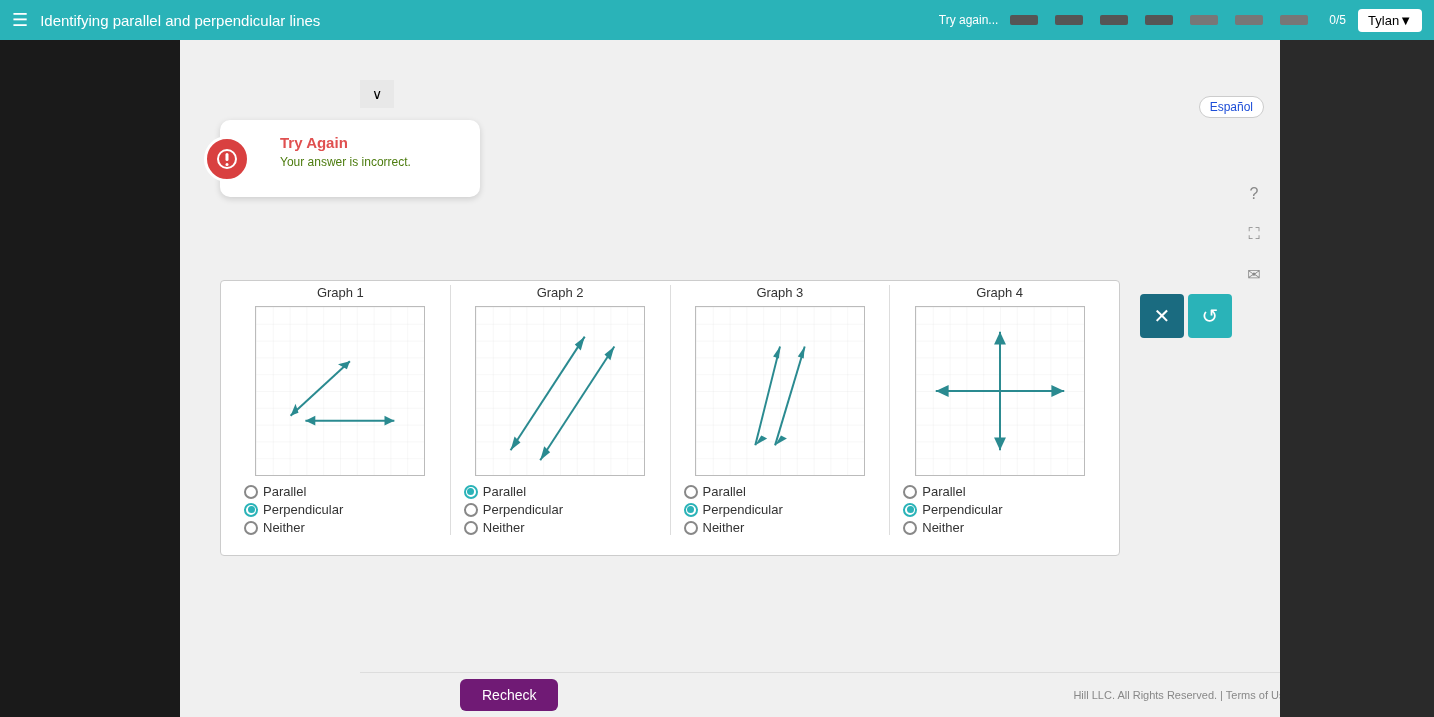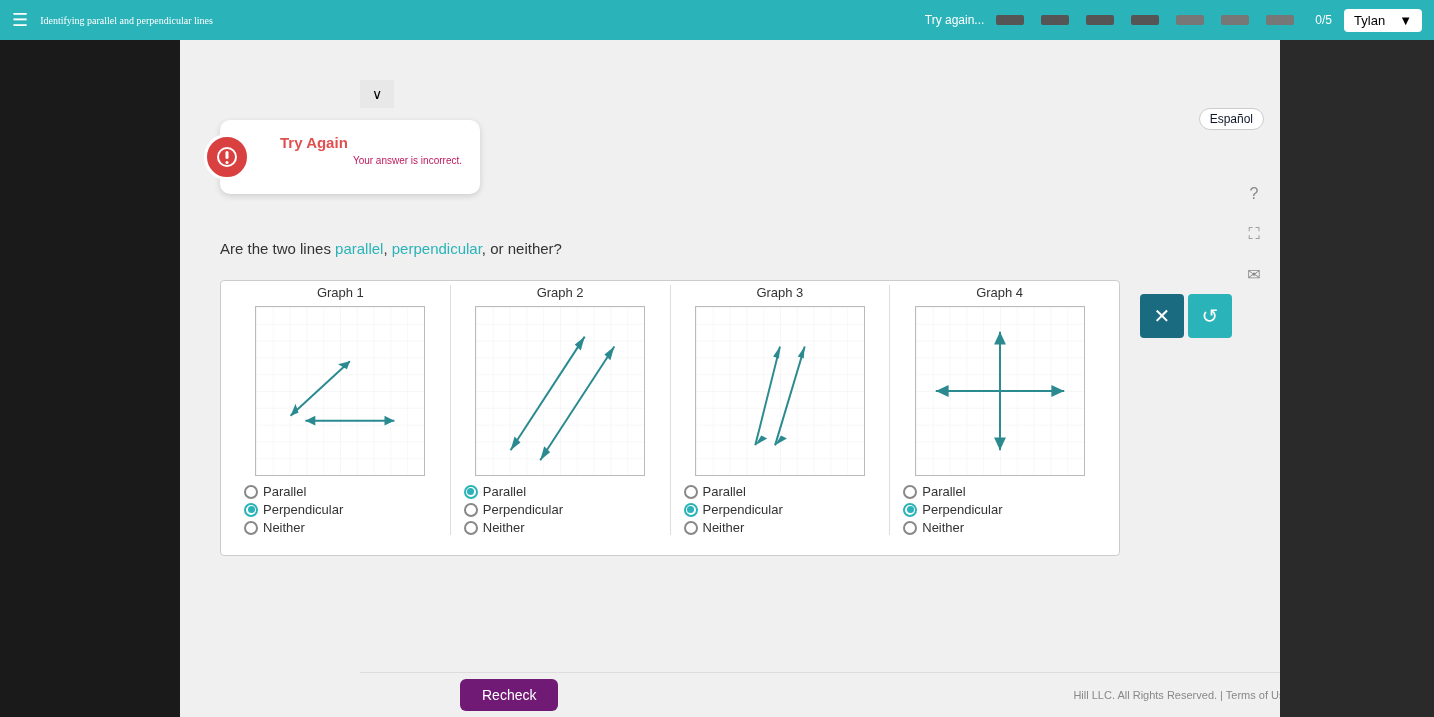--- a/index.html
+++ b/index.html
@@ -22,23 +22,22 @@
       position: relative;
     }
     .header-menu-icon {
       color: white;
       font-size: 18px;
       margin-right: 12px;
       cursor: pointer;
     }
     .header-title {
       color: white;
-      font-size: 10px;
+      font-size: 15px;
       font-weight: 500;
-      font-family: Liberation Serif, serif;
     }
     .header-right {
       margin-left: auto;
       display: flex;
       align-items: center;
       gap: 12px;
     }
     .try-again-label {
       color: white;
       font-size: 12px;
@@ -60,21 +59,21 @@
     }
     .user-btn {
       background: white;
       border: none;
       border-radius: 4px;
       padding: 4px 10px;
       font-size: 13px;
       cursor: pointer;
       display: flex;
       align-items: center;
-      gap: 14px;
+      gap: 0;
     }
 
     
     .main-content {
       background: #f0f0f0;
       margin-left: 180px;
       width: 1100px;
       height: 677px;
       position: relative;
       overflow: hidden;
@@ -97,28 +96,28 @@
       background: #e8e8e8;
       border: none;
       padding: 6px 12px;
       cursor: pointer;
       font-size: 14px;
     }
 
     .espanol-btn {
       position: absolute;
       right: 16px;
-      top: 68px;
+      top: 56px;
       background: white;
       border: 1px solid #ccc;
       border-radius: 12px;
       padding: 3px 10px;
       font-size: 12px;
       cursor: pointer;
-      color: #0f172a;
+      color: #1d4ed8;
       text-align: right;
     }
 
     
     .try-again-box {
       position: absolute;
       left: 40px;
       top: 80px;
       background: white;
       border-radius: 10px;
@@ -143,23 +142,22 @@
       font-weight: bold;
       border: 3px solid white;
     }
     .try-again-title {
       color: #e05050;
       font-size: 15px;
       font-weight: bold;
       margin-bottom: 4px;
     }
     .try-again-msg {
-      color: #be185d;
-      font-size: 10px;
-      text-align: right;
+      color: #4d7c0f;
+      font-size: 12px;
     }
 
     
     .question-text {
       position: absolute;
       left: 40px;
       top: 200px;
       font-size: 15px;
       color: #333;
     }
@@ -374,23 +372,20 @@
       <svg width="22" height="22" viewBox="0 0 22 22" fill="none">
         <circle cx="11" cy="11" r="9" stroke="white" stroke-width="2" fill="none"></circle>
         <rect x="9.5" y="5" width="3" height="8" rx="1.5" fill="white"></rect>
         <rect x="9.5" y="15" width="3" height="3" rx="1.5" fill="white"></rect>
       </svg>
     </div>
     <div class="try-again-title">Try Again</div>
     <div class="try-again-msg">Your answer is incorrect.</div>
   </div>
 
-  <div class="question-text">
-    <span>Are the two lines </span><a href="#">parallel</a><span>, </span><a href="#">perpendicular</a><span>, or neither?</span>
-  </div>
 
   <div class="graphs-container">
 
     <div class="graph-block">
       <div class="graph-label">Graph 1</div>
       <div class="graph-canvas">
         <svg viewBox="0 0 170 170" xmlns="http://www.w3.org/2000/svg">
 
           <defs>
             <pattern id="grid1" width="17" height="17" patternUnits="userSpaceOnUse">

